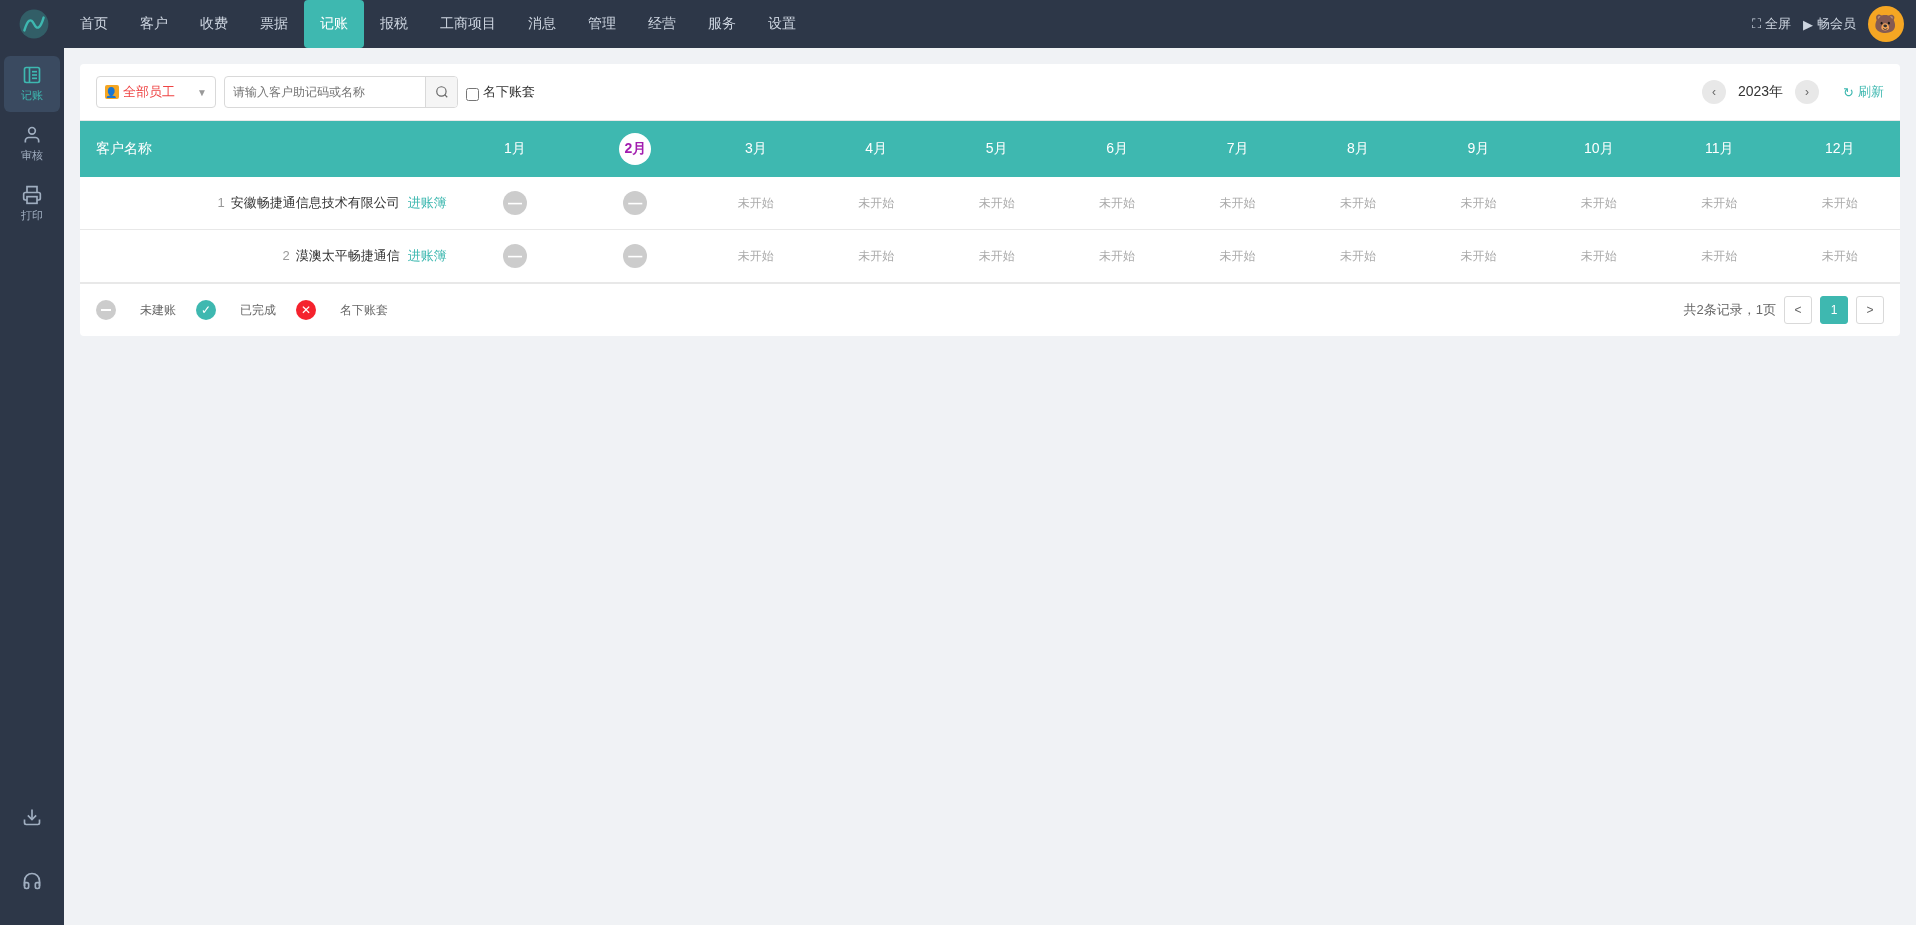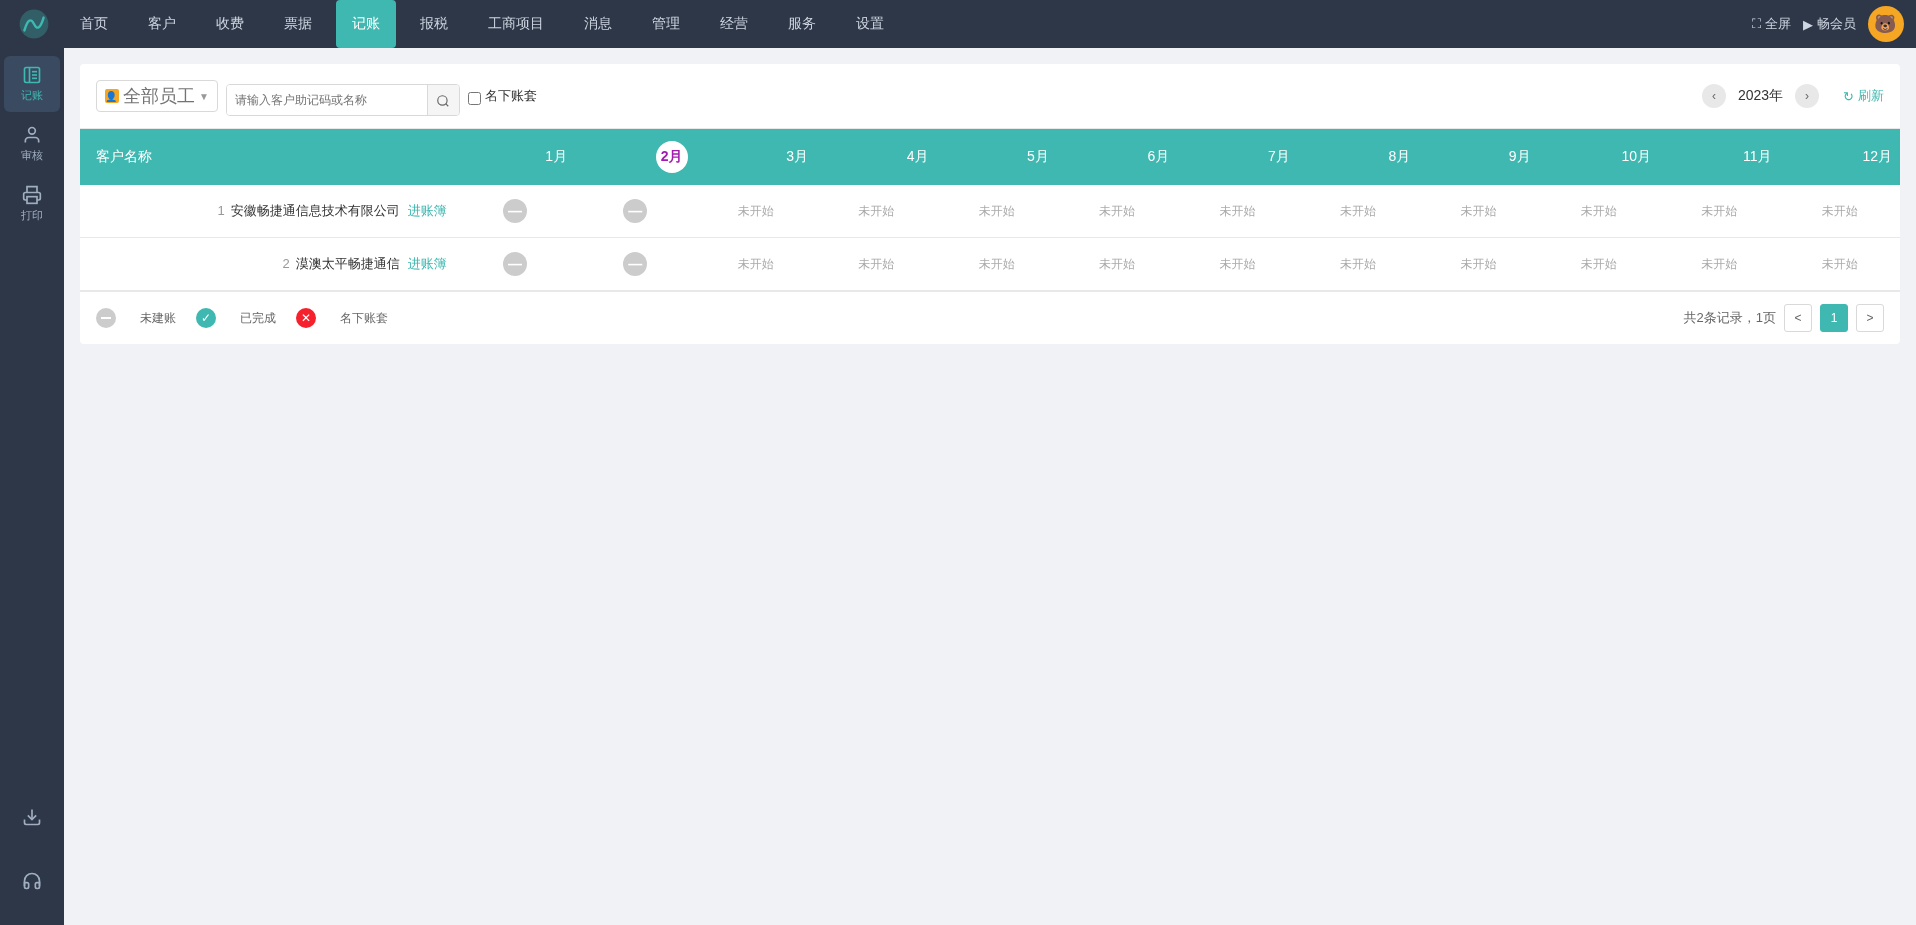--- a/index.html
+++ b/index.html
@@ -20,21 +20,21 @@
       height: 44px;
       display: flex;
       align-items: center;
       justify-content: center;
       margin-right: 8px;
     }
     .top-nav-logo svg { width: 32px; height: 32px; }
     .nav-items {
       display: flex;
       align-items: center;
-      gap: 8px;
+      gap: 0;
       flex: 1;
     }
     .nav-item {
       color: #cdd5e0;
       padding: 0 16px;
       height: 48px;
       display: flex;
       align-items: center;
       cursor: pointer;
       font-size: 14px;
@@ -151,29 +151,29 @@
       width: 14px;
       height: 14px;
       background: #f5a623;
       border-radius: 2px;
       display: flex;
       align-items: center;
       justify-content: center;
       font-size: 10px;
       color: #fff;
     }
-    .employee-select-text { flex: 1; font-size: 18px; color: #737373; }
+    .employee-select-text { flex: 1; font-size: 13px; color: #ef4444; }
     .employee-select-arrow { color: #999; font-size: 10px; }
     .search-input-wrap {
       display: flex;
+      align-items: center;
       border: 1px solid #d9d9d9;
       border-radius: 4px;
       height: 32px;
       overflow: hidden;
-      margin-top: 8px;
     }
     .search-input {
       border: none;
       outline: none;
       padding: 0 8px;
       font-size: 12px;
       width: 200px;
       color: #999;
     }
     .search-btn {
@@ -230,21 +230,21 @@
       border-collapse: collapse;
       min-width: 1400px;
     }
     thead tr {
       background: #3eb8b0;
       color: #fff;
       margin-left: 29px;
     }
     thead th {
       padding: 12px 8px;
-      text-align: right;
+      text-align: center;
       font-weight: normal;
       font-size: 14px;
       white-space: nowrap;
     }
     thead th:first-child {
       text-align: left;
       padding-left: 16px;
       width: 280px;
     }
     .month-header {

